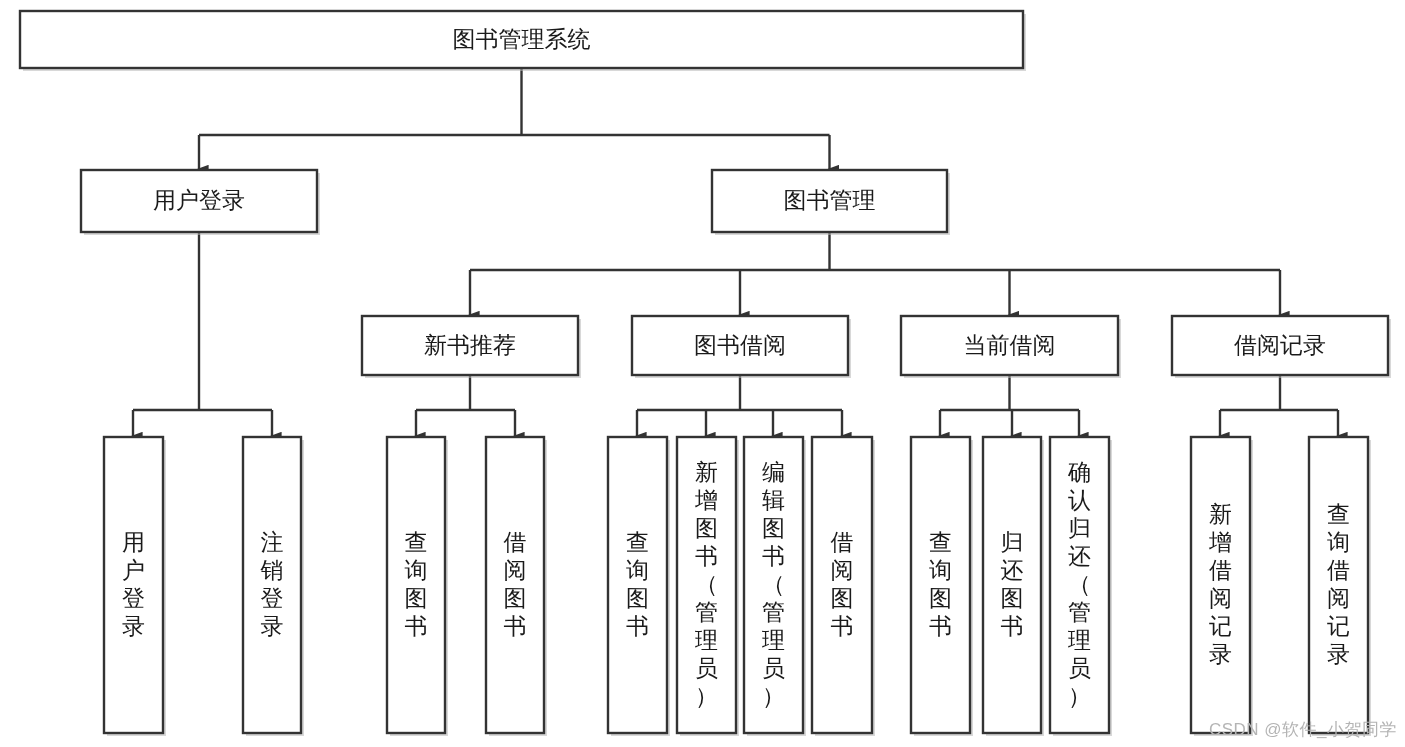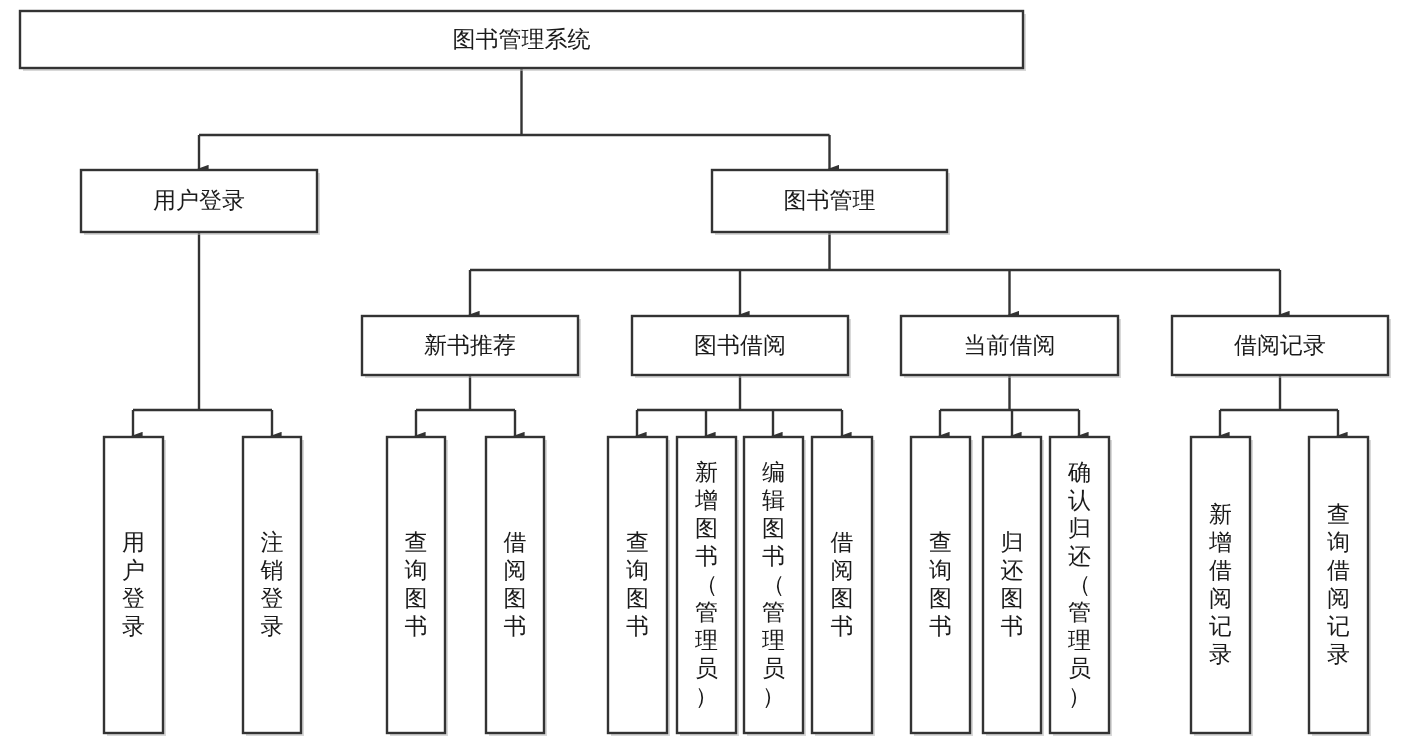--- a/index.html
+++ b/index.html
@@ -210,13 +210,14 @@
           <rect x="1191" y="437" width="59" height="296" class="node-box"></rect>
           <text x="1220.5" y="522" class="node-label-v"><tspan x="1220.5" dy="0">新</tspan><tspan x="1220.5" dy="28">增</tspan><tspan x="1220.5" dy="28">借</tspan><tspan x="1220.5" dy="28">阅</tspan><tspan x="1220.5" dy="28">记</tspan><tspan x="1220.5" dy="28">录</tspan></text>
         </g>
         <g>
           <rect x="1312" y="440" width="59" height="296" class="node-shadow"></rect>
           <rect x="1309" y="437" width="59" height="296" class="node-box"></rect>
           <text x="1338.5" y="522" class="node-label-v"><tspan x="1338.5" dy="0">查</tspan><tspan x="1338.5" dy="28">询</tspan><tspan x="1338.5" dy="28">借</tspan><tspan x="1338.5" dy="28">阅</tspan><tspan x="1338.5" dy="28">记</tspan><tspan x="1338.5" dy="28">录</tspan></text>
         </g>
       </g>
   </svg>
+  <div class="watermark">CSDN @软件_小贺同学</div>
 </div>
 
 </body></html>

